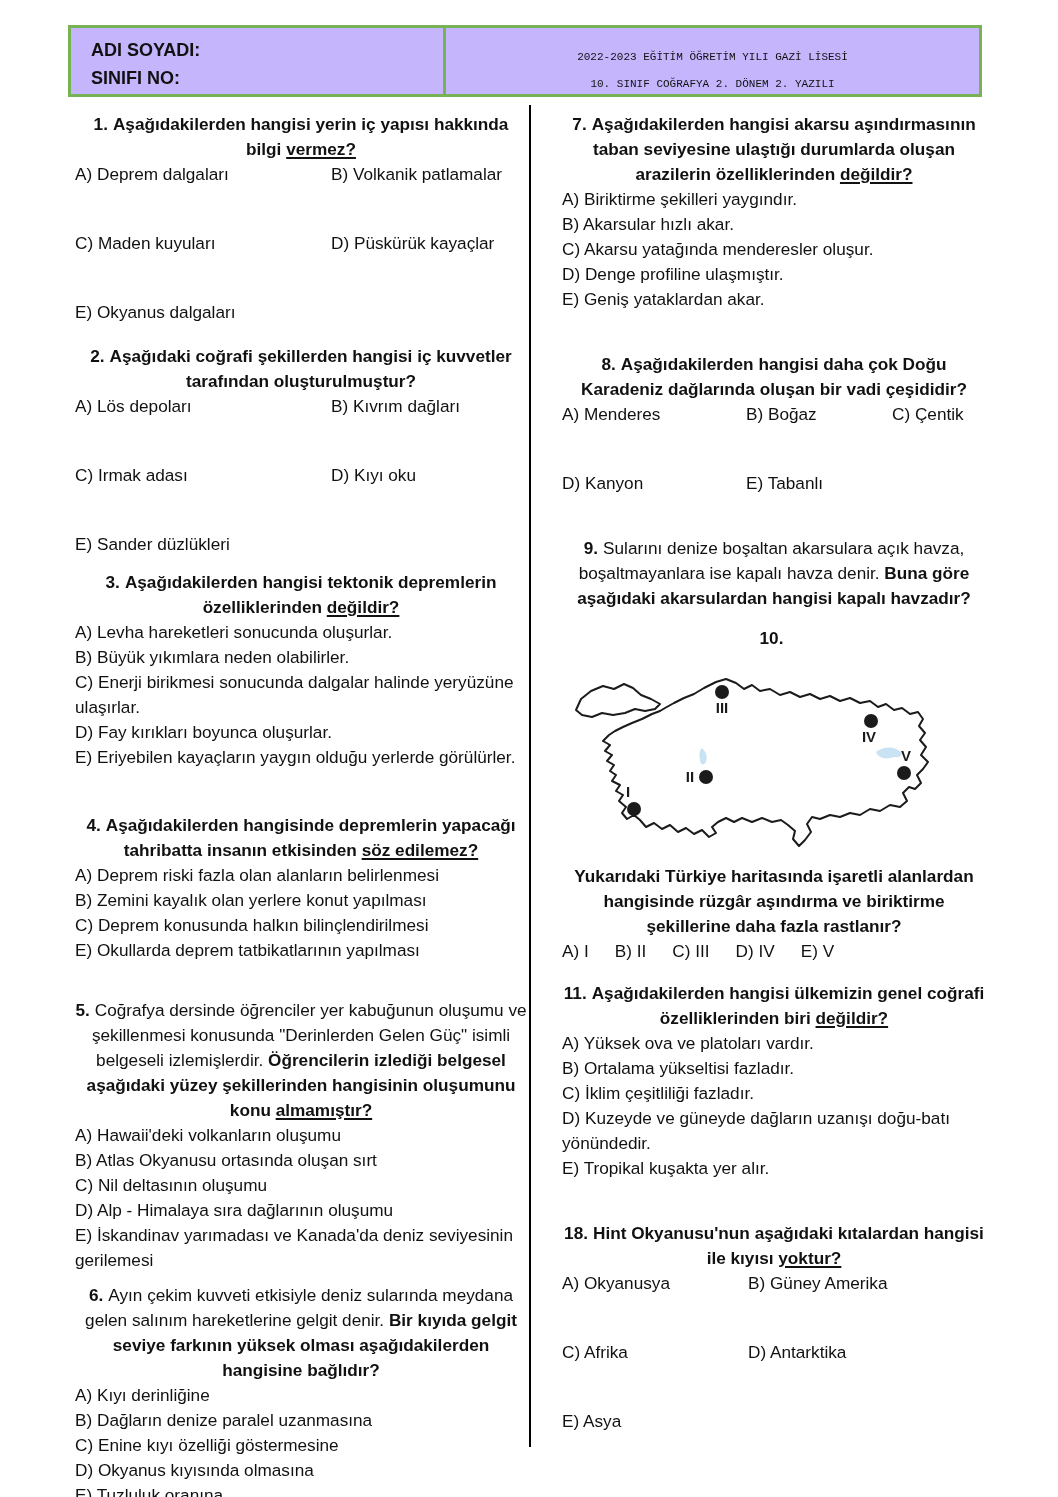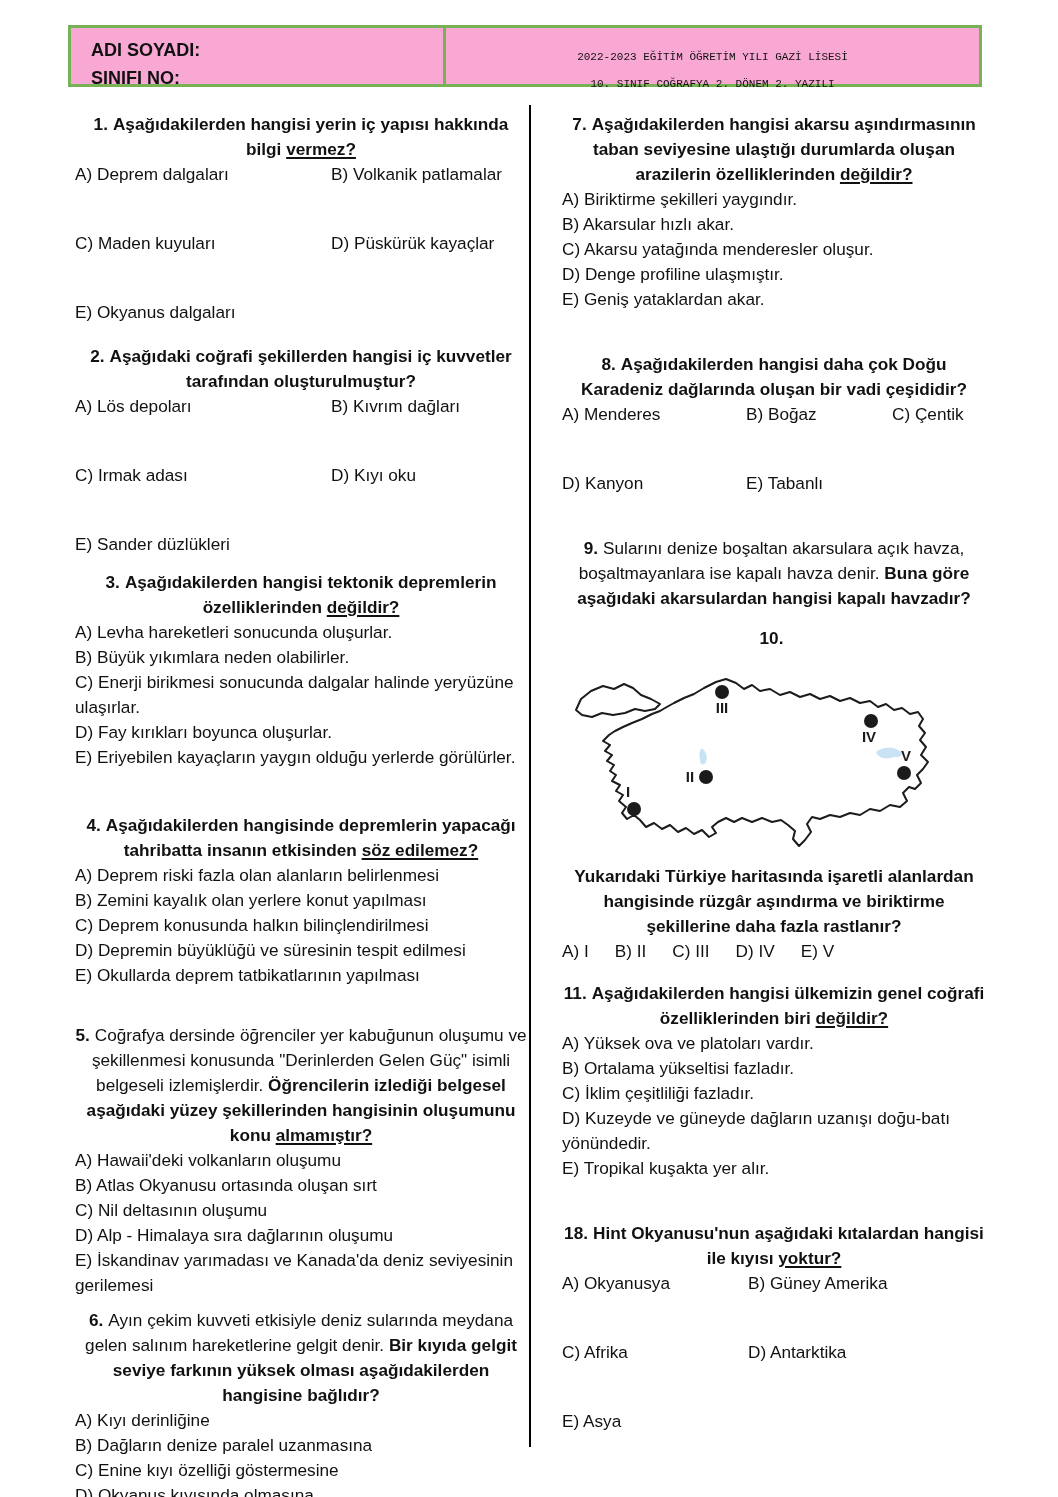--- a/index.html
+++ b/index.html
@@ -3,22 +3,22 @@
 <meta charset="utf-8">
 <style>
   html,body{margin:0;padding:0;background:#e8e8e8;}
   .page{
     position:relative;width:1058px;height:1497px;background:#ffffff;
     font-family:"Liberation Sans","DejaVu Sans",sans-serif;
     color:#111111;overflow:hidden;margin:0 auto;
   }
   
   .hdr{
-    position:absolute;left:68px;top:25px;width:914px;height:62px;
-    border:3px solid #77b254;display:flex;box-sizing:border-box;background:#f9a8d4;justify-content:space-between;
+    position:absolute;left:68px;top:25px;width:914px;height:72px;
+    border:3px solid #77b254;display:flex;box-sizing:border-box;background:#c4b5fd;justify-content:space-between;
   }
   .hdr-left{
     width:375px;box-sizing:border-box;border-right:3px solid #77b254;
     padding:8px 0 0 20px;font-weight:700;font-size:18px;line-height:28px;
   }
   .hdr-right{
     flex:1;text-align:center;padding-top:16px;font-size:11px;line-height:27px;font-family:Liberation Mono, monospace;
   }
   
   .vdivider{position:absolute;left:529px;top:105px;width:2px;height:1342px;background:#000;}
@@ -99,21 +99,20 @@
         <span class="opt">E) Eriyebilen kayaçların yaygın olduğu yerlerde görülürler.</span>
       </div>
     </div>
 
     <div class="q q4">
       <p class="stem"><span class="qnum">4.</span><span>Aşağıdakilerden hangisinde depremlerin yapacağı tahribatta insanın etkisinden </span><span class="u">söz edilemez?</span></p>
       <div class="opts">
         <span class="opt">A) Deprem riski fazla olan alanların belirlenmesi</span>
         <span class="opt">B) Zemini kayalık olan yerlere konut yapılması</span>
         <span class="opt">C) Deprem konusunda halkın bilinçlendirilmesi</span>
-        <span class="opt">D) Depremin büyüklüğü ve süresinin tespit edilmesi</span>
         <span class="opt">E) Okullarda deprem tatbikatlarının yapılması</span>
       </div>
     </div>
 
     <div class="q q5">
       <p><span class="qnum">5.</span><span class="intro">Coğrafya dersinde öğrenciler yer kabuğunun oluşumu ve şekillenmesi konusunda "Derinlerden Gelen Güç" isimli belgeseli izlemişlerdir. </span><span class="stem">Öğrencilerin izlediği belgesel aşağıdaki yüzey şekillerinden hangisinin oluşumunu konu </span><span class="stem u">almamıştır?</span></p>
       <div class="opts">
         <span class="opt">A) Hawaii'deki volkanların oluşumu</span>
         <span class="opt">B) Atlas Okyanusu ortasında oluşan sırt</span>
         <span class="opt">C) Nil deltasının oluşumu</span>

